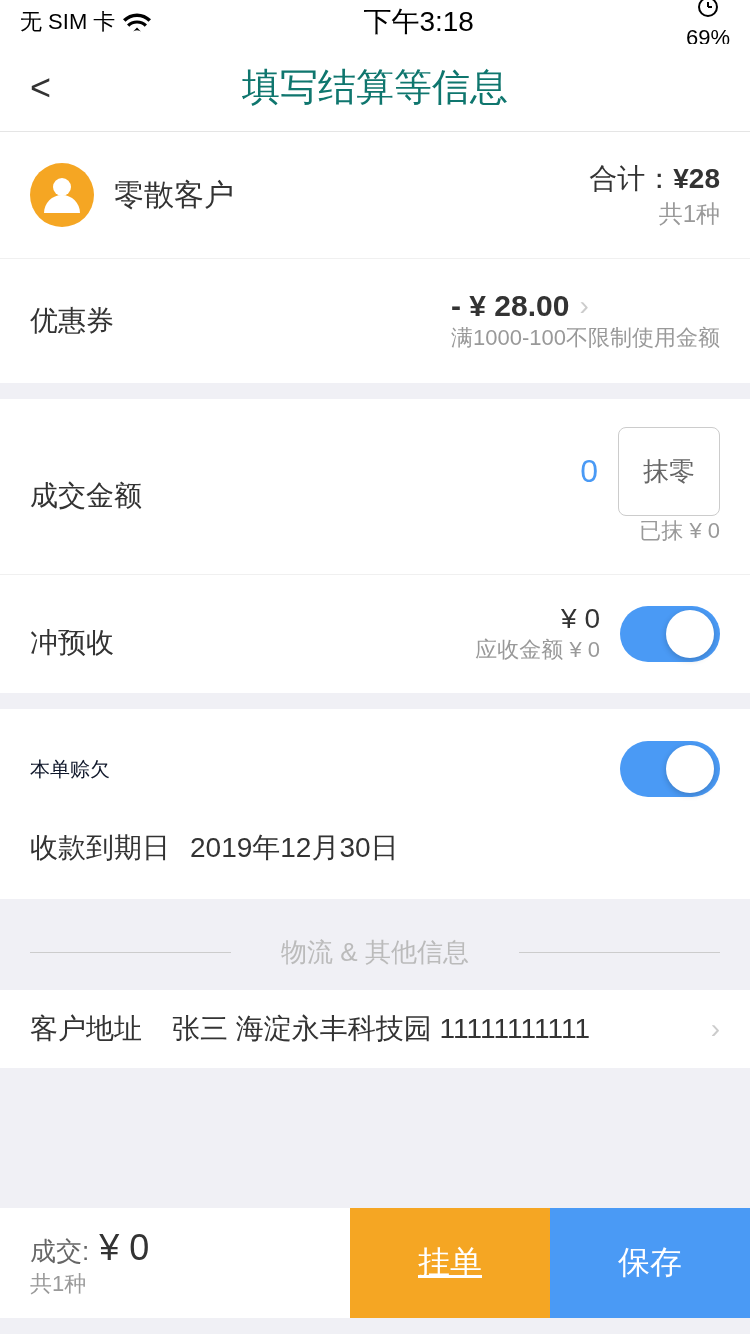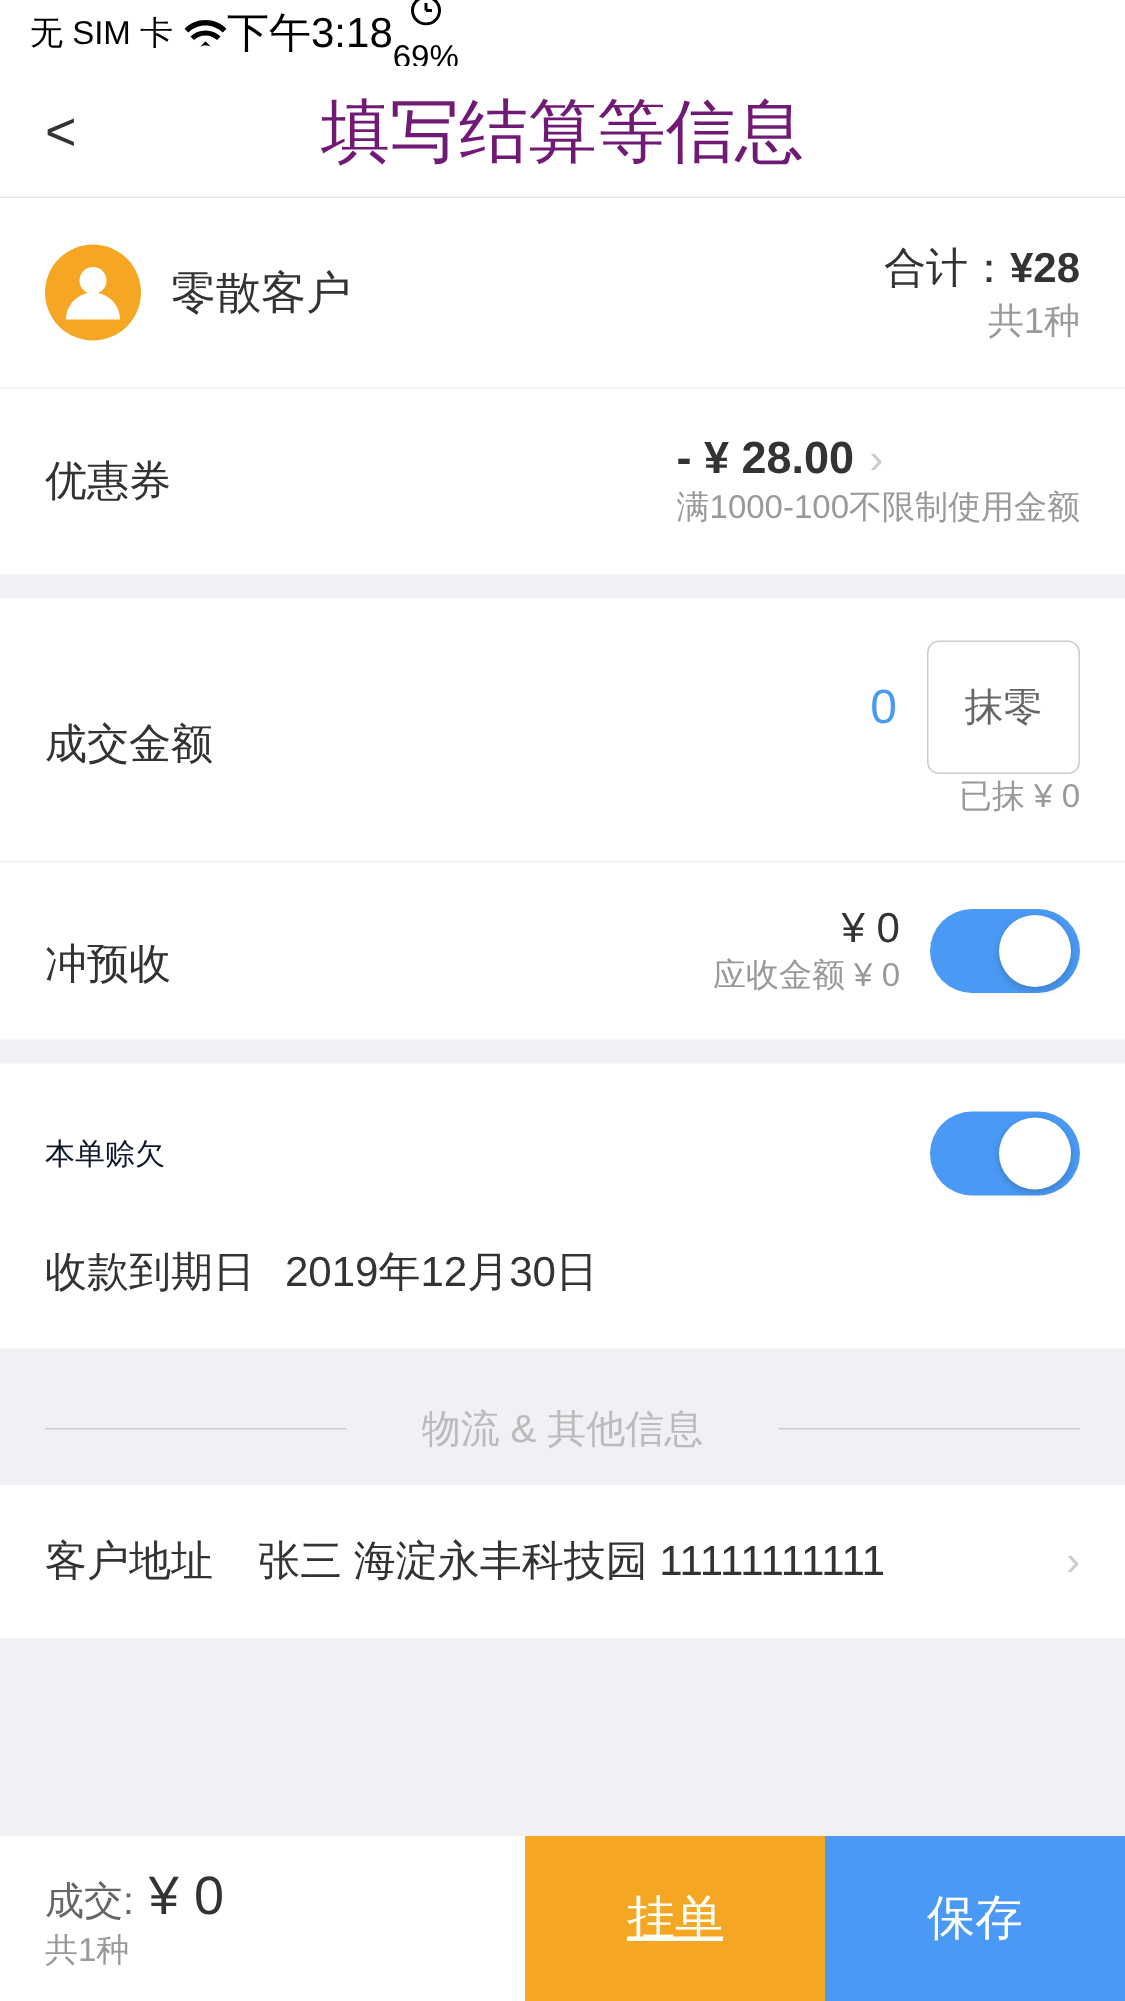--- a/index.html
+++ b/index.html
@@ -14,20 +14,21 @@
       position: relative;
     }
 
     
     .status-bar {
       width: 750px;
       height: 44px;
       background: #fff;
       display: flex;
       align-items: center;
+      justify-content: space-between;
       padding: 0 20px;
       font-size: 24px;
       color: #000;
     }
     .status-bar-left {
       display: flex;
       align-items: center;
       gap: 8px;
       font-size: 22px;
     }
@@ -55,23 +56,23 @@
       border-bottom: 1px solid #e5e5e5;
     }
     .nav-back {
       position: absolute;
       left: 30px;
       font-size: 36px;
       color: #333;
       cursor: pointer;
     }
     .nav-title {
-      font-size: 46px;
+      font-size: 38px;
       font-weight: 500;
-      color: #701a75;
+      color: #0f766e;
     }
 
     
     .content {
       background: #f0f0f5;
       padding-bottom: 130px;
     }
 
     
     .section {
@@ -269,41 +270,41 @@
       color: #bbb;
       white-space: nowrap;
     }
 
     
     .address-section {
       background: #fff;
       margin-bottom: 16px;
     }
     .address-row {
-      padding: 32px 30px;
+      padding: 20px 30px;
       display: flex;
       align-items: center;
       justify-content: space-between;
     }
     .address-label {
       font-size: 28px;
       color: #333;
       flex-shrink: 0;
       margin-right: 30px;
     }
     .address-value {
       font-size: 28px;
       color: #333;
       flex: 1;
     }
 
     
     .bottom-bar {
       position: fixed;
-      bottom: 0;
+      bottom: 16px;
       left: 0;
       width: 750px;
       height: 110px;
       background: #fff;
       display: flex;
       align-items: center;
     }
     .bottom-info {
       flex: 1;
       padding: 0 30px;

